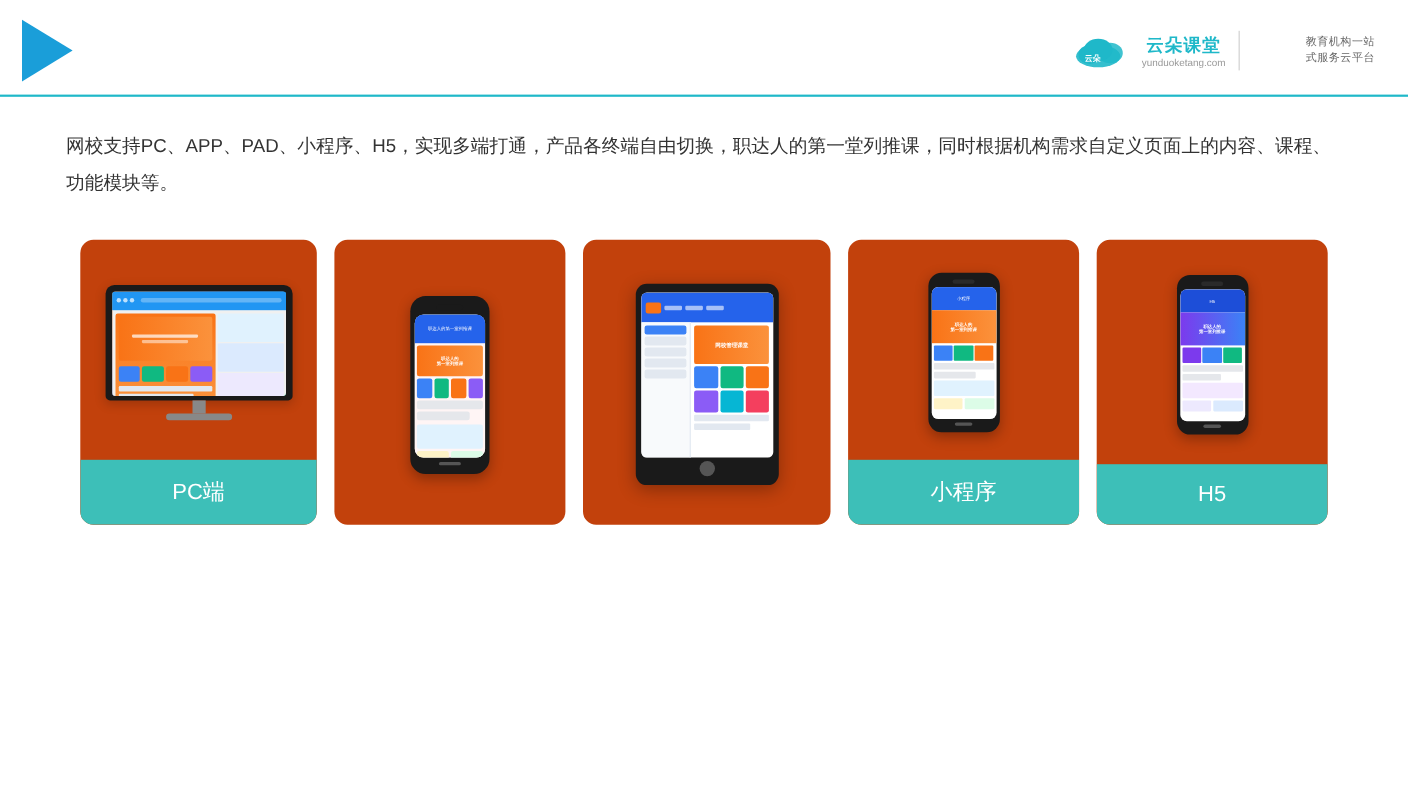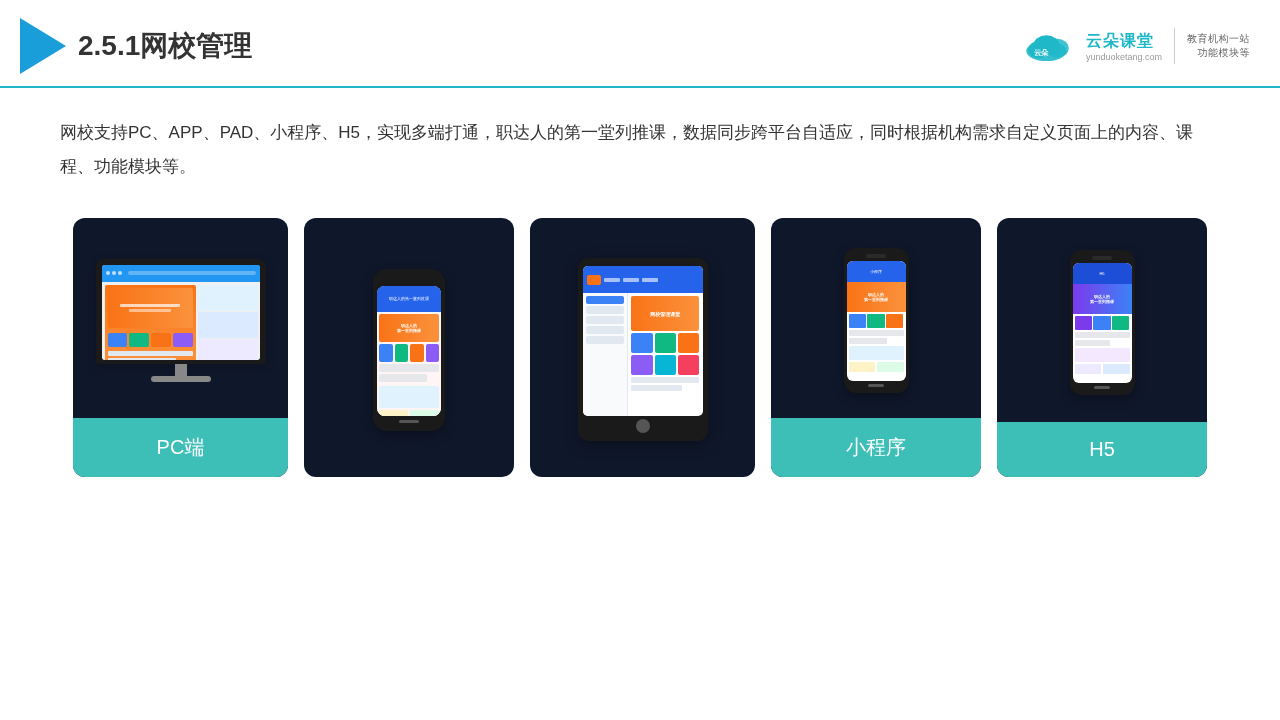--- a/index.html
+++ b/index.html
@@ -84,21 +84,21 @@
 
     
     .cards-container {
       display: flex;
       gap: 16px;
       padding: 24px 60px 30px 60px;
       justify-content: center;
     }
 
     .card {
-      background: #0f172a;
+      background: #c2410c;
       border-radius: 12px;
       width: 210px;
       display: flex;
       flex-direction: column;
       overflow: hidden;
       flex-shrink: 0;
     }
 
     .card-image-area {
       flex: 1;
@@ -447,48 +447,47 @@
       border-radius: 2px;
       margin: 3px auto 0 auto;
     }
   </style>
 </head>
 <body>
 
 <div class="header">
   <div class="header-left">
     <div class="logo-triangle"></div>
-    <h1 class="page-title">2.5.1网校管理</h1>
   </div>
   <div class="header-right">
     <div class="brand-logo">
       <div class="brand-logo-icon">
         <svg class="cloud-svg" viewBox="0 0 80 50" xmlns="http://www.w3.org/2000/svg">
           <ellipse cx="35" cy="32" rx="28" ry="14" fill="#1fb8c9" opacity="0.9"></ellipse>
           <ellipse cx="24" cy="30" rx="14" ry="12" fill="#1fb8c9"></ellipse>
           <ellipse cx="50" cy="28" rx="16" ry="13" fill="#1fb8c9" opacity="0.85"></ellipse>
           <ellipse cx="35" cy="24" rx="18" ry="14" fill="#1fb8c9"></ellipse>
           <text x="28" y="38" font-size="10" fill="white" font-weight="bold" text-anchor="middle">云朵</text>
         </svg>
-        <div style="display:flex;flex-direction:column;align-items:flex-start;">
+        <div style="display:flex;flex-direction:column;align-items:center;">
           <span class="brand-name">云朵课堂</span>
           <span class="brand-url">yunduoketang.com</span>
         </div>
         <div style="width:1px;height:36px;background:#ccc;margin:0 6px;"></div>
-        <div style="display:flex;flex-direction:column;align-items:flex-end;">
+        <div style="display:flex;flex-direction:column;align-items:flex-start;margin-left:48px;">
           <span class="brand-sub">教育机构一站</span>
-          <span class="brand-sub">功能模块等</span>
+          <span class="brand-sub">式服务云平台</span>
         </div>
       </div>
     </div>
   </div>
 </div>
 
 <div class="description">
-  <p>网校支持PC、APP、PAD、小程序、H5，实现多端打通，职达人的第一堂列推课，数据同步跨平台自适应，同时根据机构需求自定义页面上的内容、课程、功能模块等。</p>
+  <p>网校支持PC、APP、PAD、小程序、H5，实现多端打通，产品各终端自由切换，职达人的第一堂列推课，同时根据机构需求自定义页面上的内容、课程、功能模块等。</p>
 </div>
 
 <div class="cards-container">
 
   <div class="card" style="width:215px;">
     <div class="card-image-area">
       <div class="pc-monitor">
         <div class="monitor-screen-outer">
           <div class="monitor-screen">
             <div class="monitor-screen-content">

